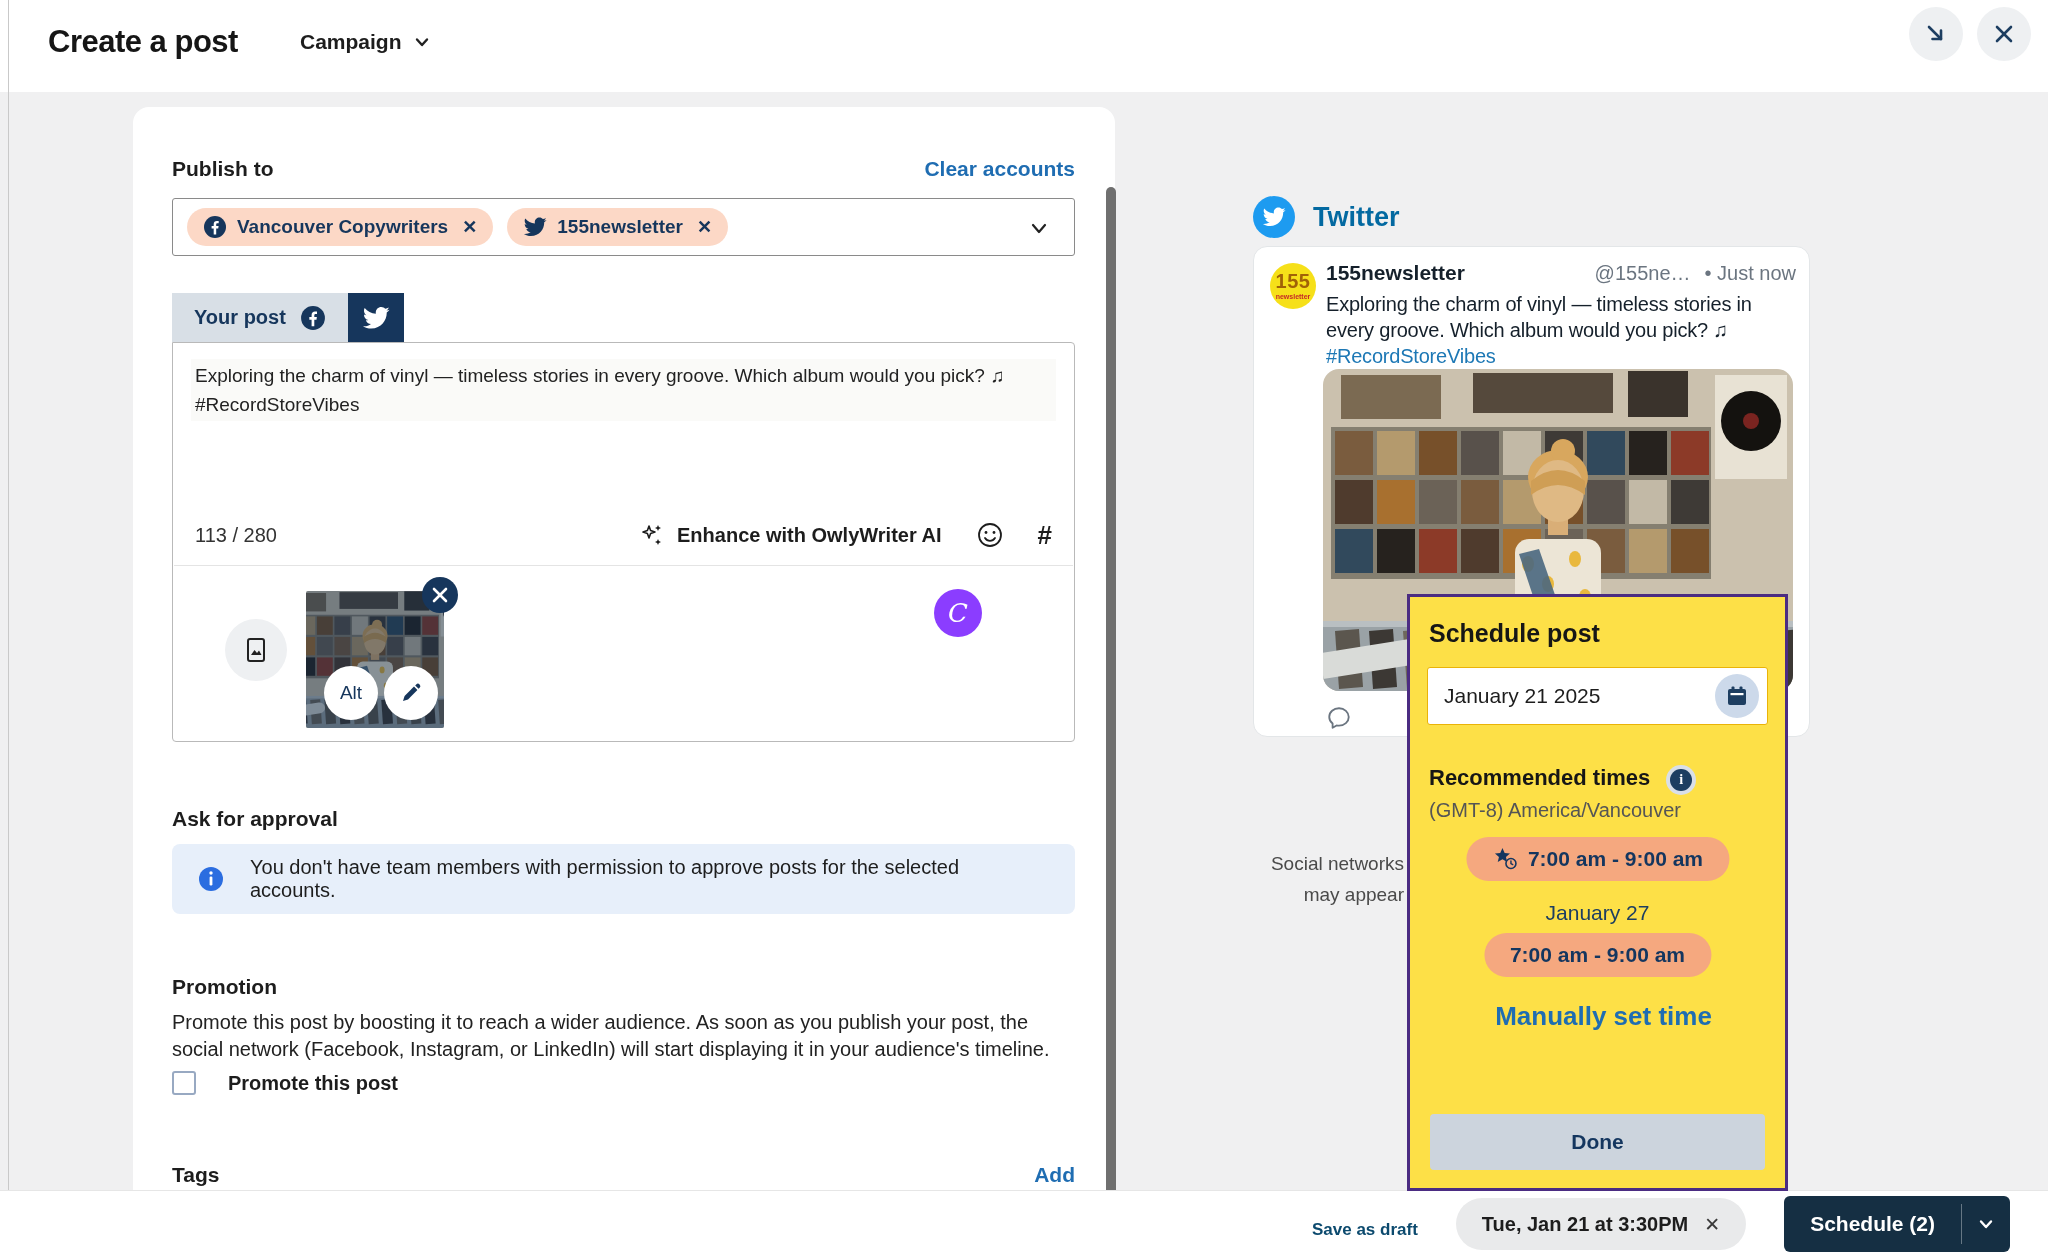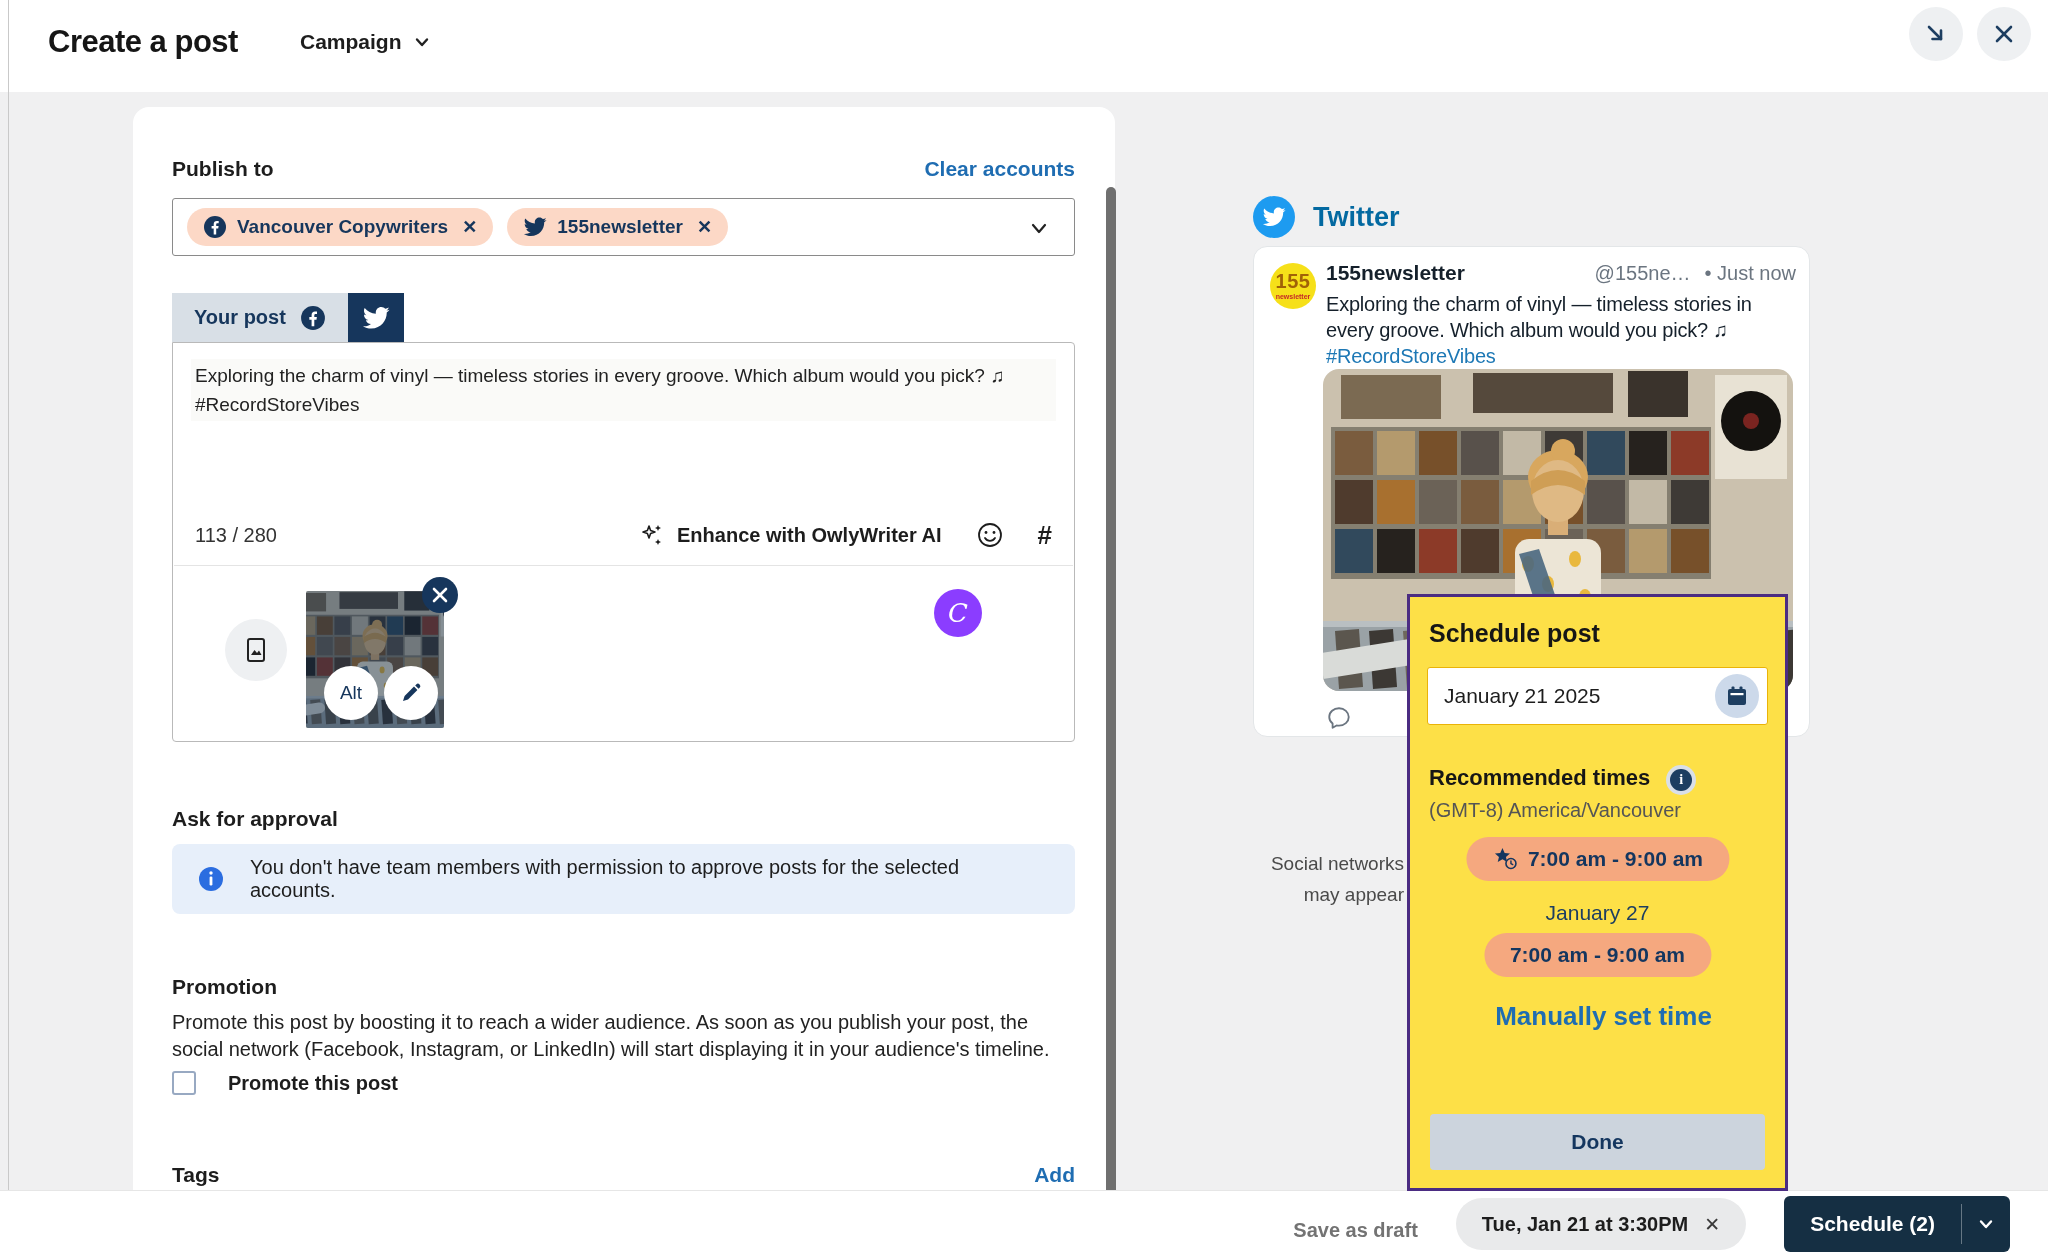--- a/index.html
+++ b/index.html
@@ -106,21 +106,21 @@
   .slot { position:absolute; left:50%; transform:translateX(-50%); height:44px; border-radius:22px; background:#f5a87f; display:flex; align-items:center; justify-content:center; gap:10px; padding:0 26px; cursor:pointer; white-space:nowrap; }
   .slot-label { font-size:21px; font-weight:700; color:#14365f; }
   .slot1 { top:240px; }
   .slot2 { top:336px; }
   .date2 { position:absolute; left:0; right:0; top:304px; text-align:center; font-size:21px; color:#1d3e61; }
   .manual { position:absolute; left:0; right:0; top:404px; text-align:center; font-size:26px; font-weight:700; color:#1f6db2; cursor:pointer;padding-left:12px; }
   .done-btn { position:absolute; left:20px; right:20px; bottom:18px; height:56px; background:#ccd4dd; border:none; border-radius:4px; font-size:21px; font-weight:700; color:#14365f; font-family:"Liberation Sans",sans-serif; cursor:pointer; }
 
   
   .footer { position:absolute; left:0; top:1190px; width:2048px; height:67px; background:#fff; border-top:1px solid #e6e6e6; display:flex; align-items:center; justify-content:flex-end; gap:38px; padding-right:38px; z-index:15; }
-  .save-draft { font-size:20px; font-weight:700; color:#737373; cursor:pointer;margin-top:12px; }
+  .save-draft { font-size:17px; font-weight:700; color:#0c4a6e; cursor:pointer;margin-top:12px; }
   .time-pill { height:52px; border-radius:26px; background:#e9eaeb; display:flex; align-items:center; gap:16px; padding:0 26px; cursor:pointer; }
   .time-pill-label { font-size:20px; font-weight:700; color:#1d1d1d; }
   .time-x { font-size:19px; color:#3a3a3a; cursor:pointer; }
   .schedule-btn { height:56px; border-radius:6px; background:#152f43; display:flex; align-items:stretch; cursor:pointer; overflow:hidden; }
   .schedule-main { display:flex; align-items:center; padding:0 26px; font-size:21px; font-weight:700; color:#fff; }
   .schedule-sep { width:1px; background:rgba(255,255,255,0.35); margin:8px 0; }
   .schedule-caret { width:48px; display:flex; align-items:center; justify-content:center; }
 
   svg { display:block; }
 </style>

